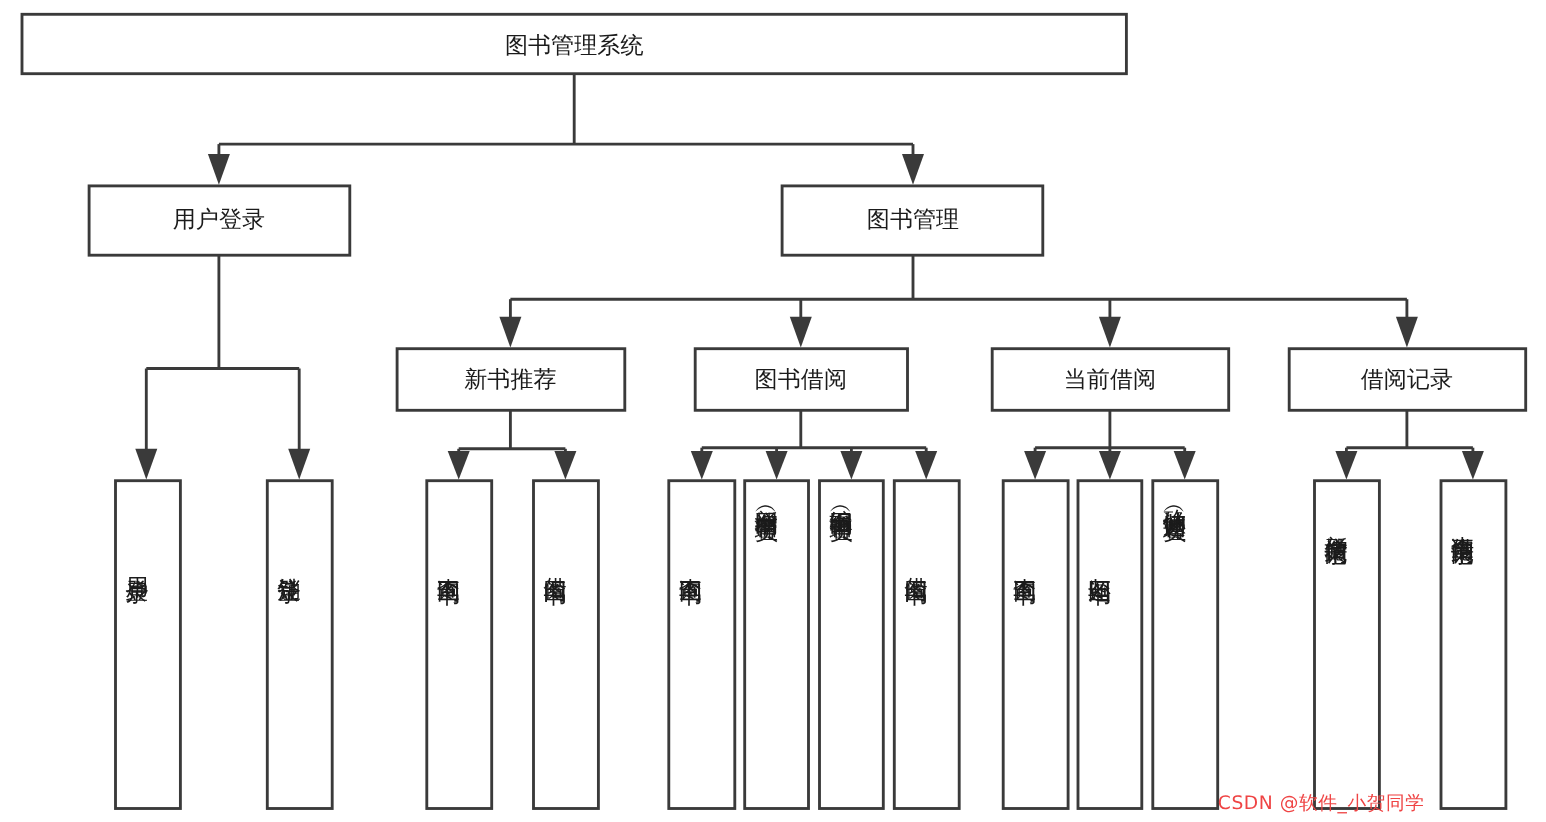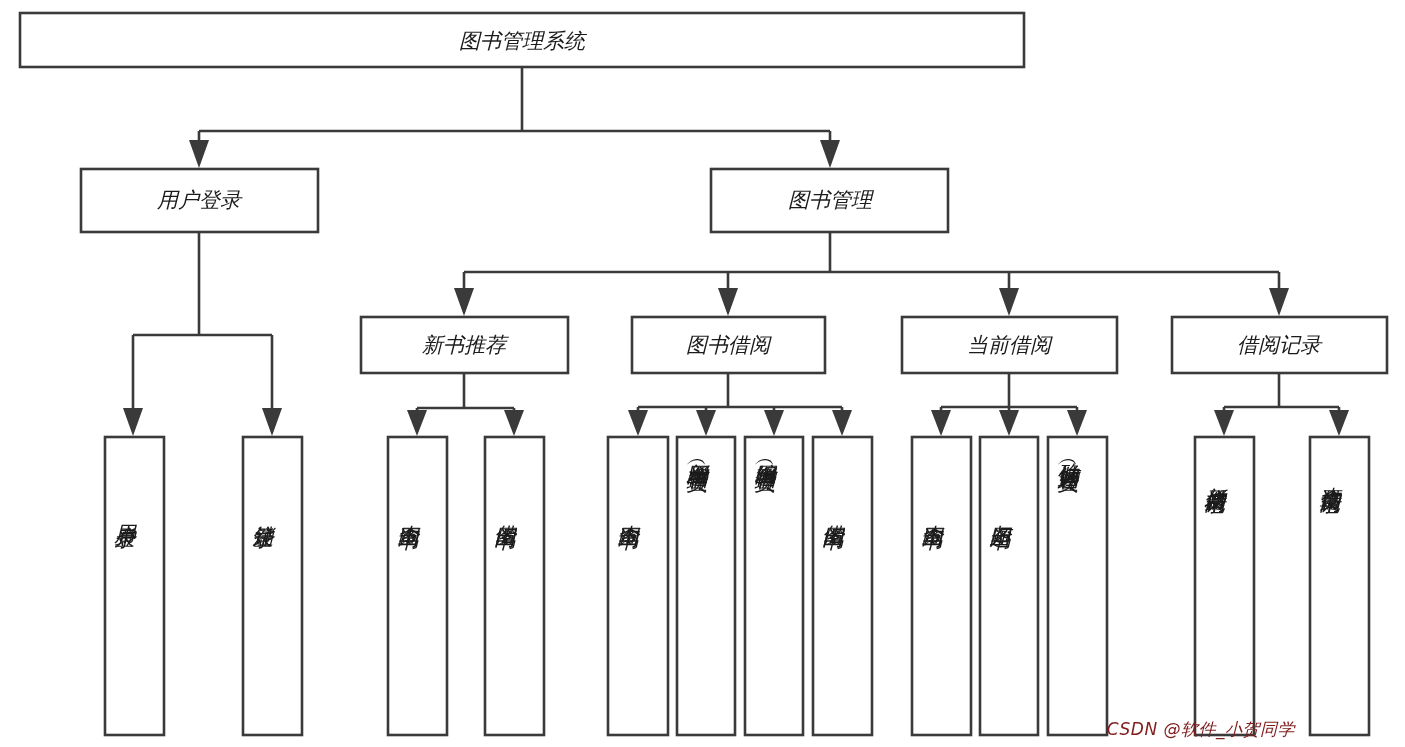--- a/index.html
+++ b/index.html
@@ -12,21 +12,20 @@
     width: 1405px;
     height: 747px;
     overflow: hidden;
     position: relative;
   }
   #diagram-root {
     position: relative;
     width: 1303px;
     height: 747px;
     background: #ffffff;
-    font-style: italic;
   }
   svg#diagram-canvas {
     position: absolute;
     left: 0;
     top: 0;
     width: 1405px;
     height: 747px;
   }
   .node-box {
     fill: #ffffff;
@@ -63,21 +62,21 @@
     white-space: nowrap;
     text-align: start;
     pointer-events: none;
   }
   #watermark {
     position: absolute;
     right: 8px;
     bottom: 6px;
     font-family: "DejaVu Sans", "Liberation Sans", sans-serif;
     font-size: 17px;
-    color: #7f1d1d;
+    color: #ef4444;
     letter-spacing: 0.5px;
     white-space: nowrap;
   }
 </style>
 </head>
 <body>
 
 <div id="diagram-root">
 
   <svg id="diagram-canvas" viewBox="0 0 1405 747">

